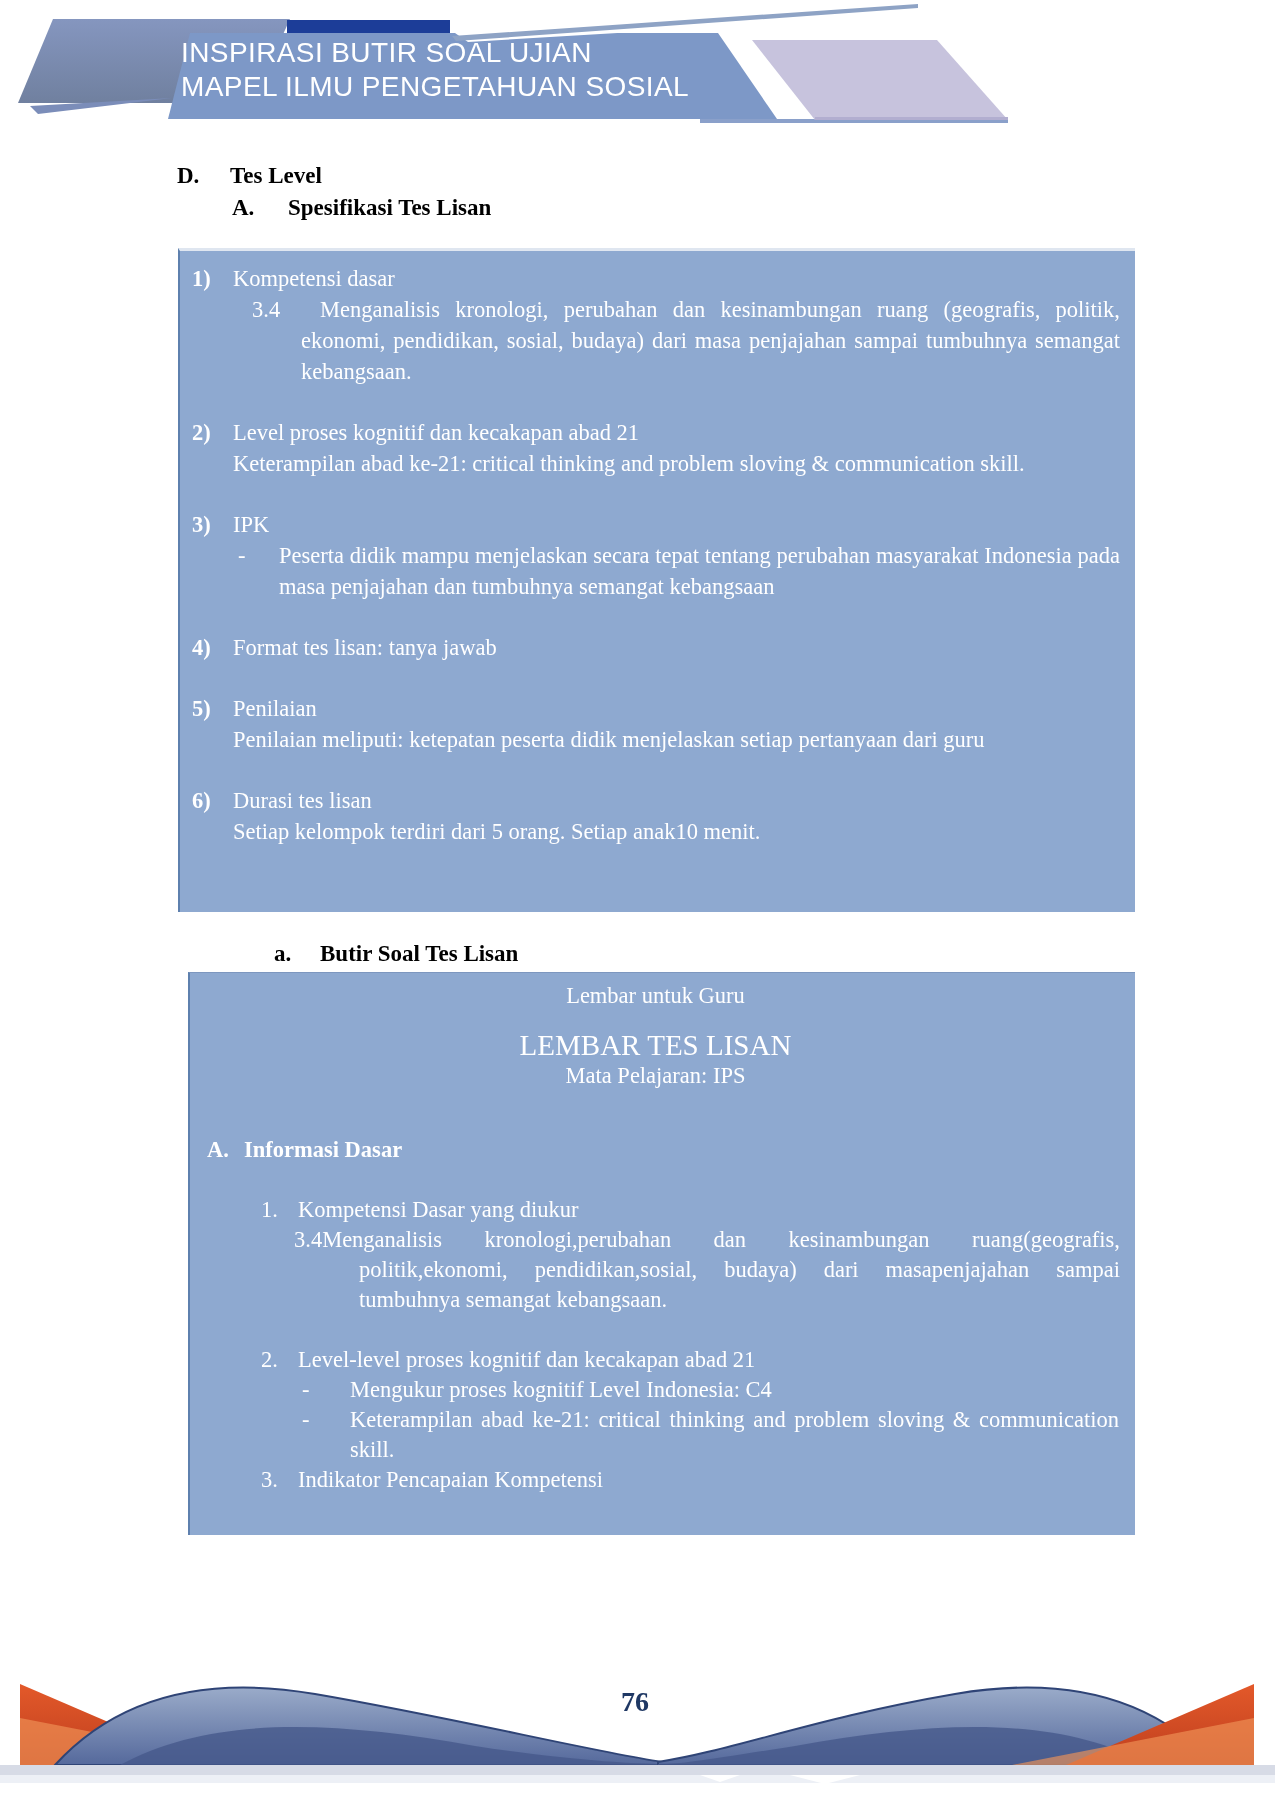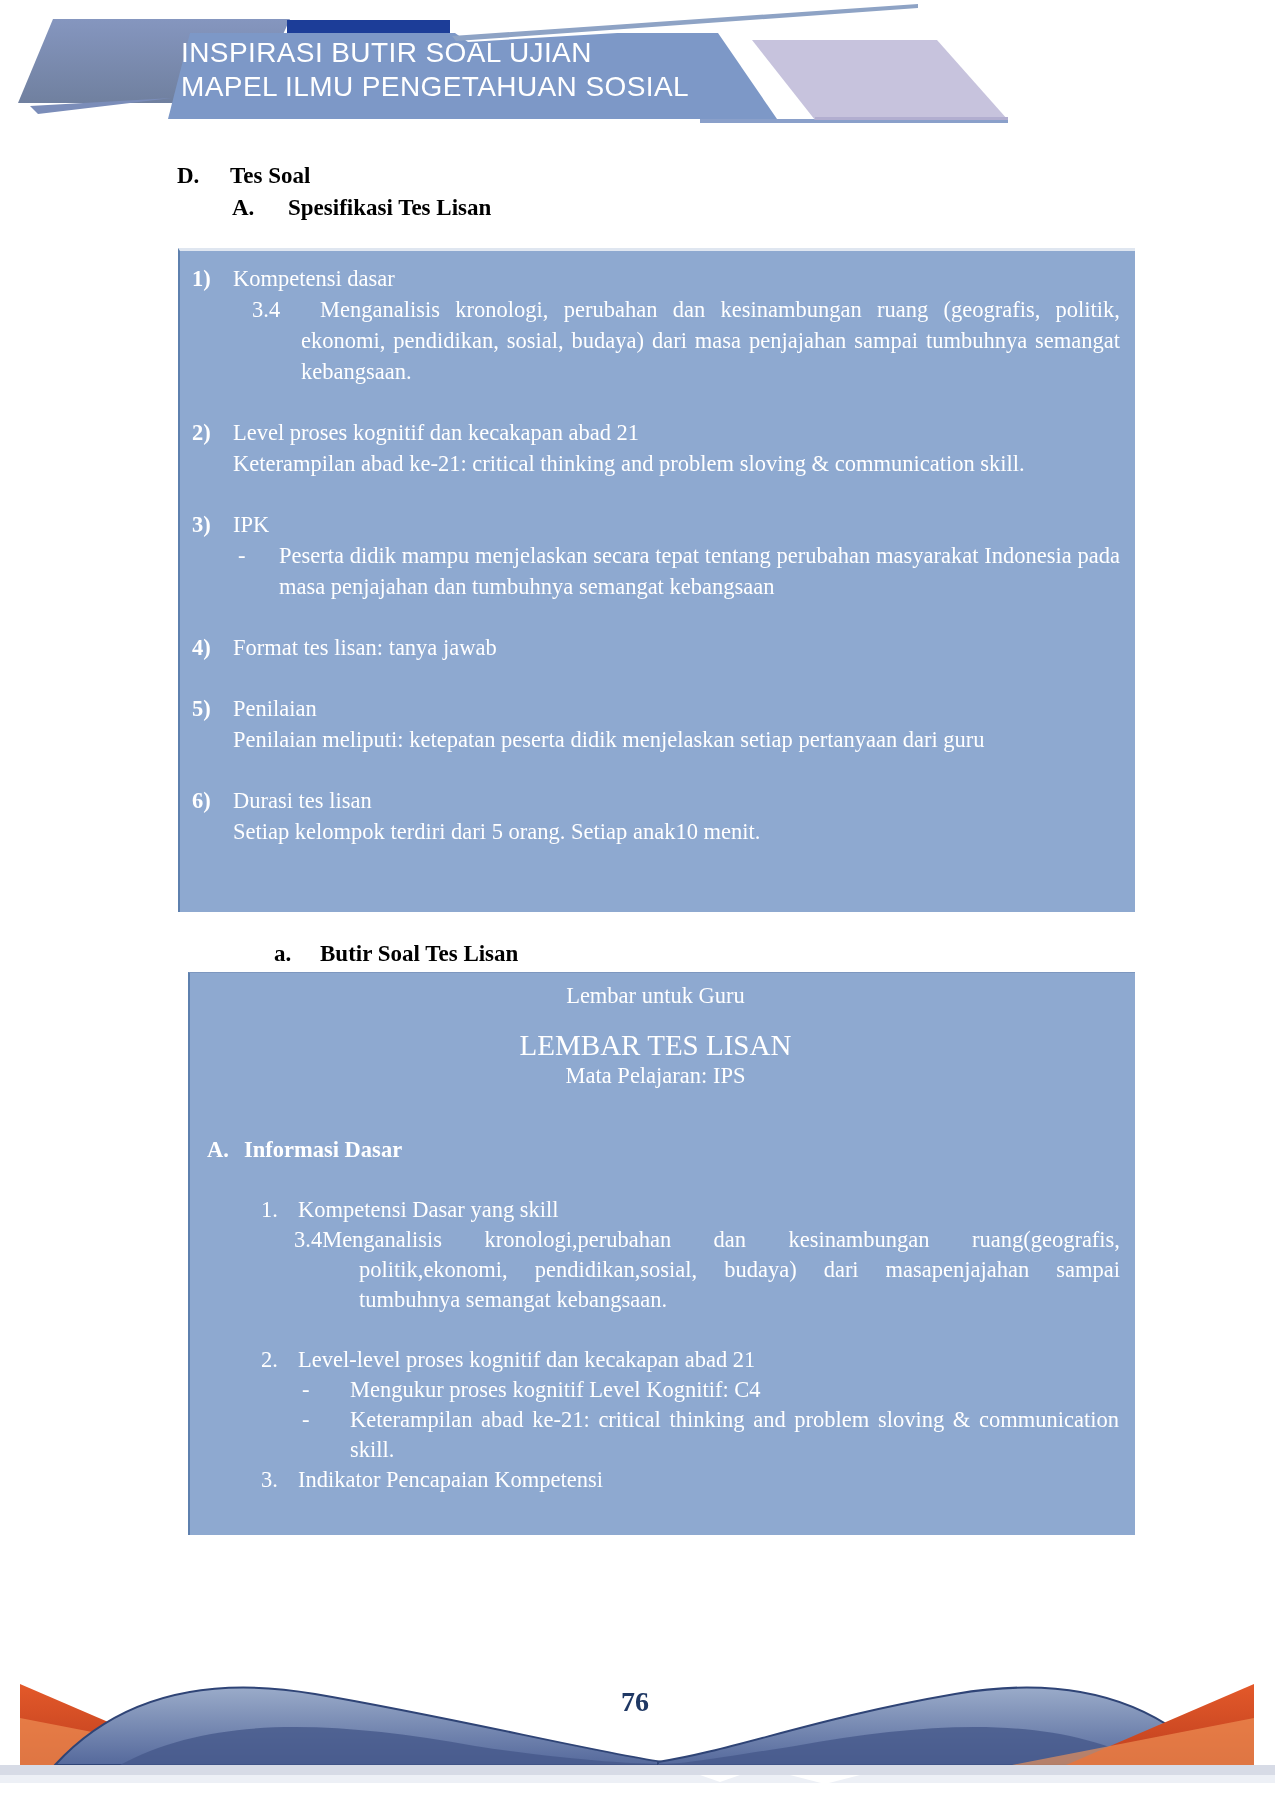--- a/index.html
+++ b/index.html
@@ -76,21 +76,21 @@
   <polygon points="752,40 937,40 1008,120 815,120" fill="#c7c3dd"></polygon>
   <polygon points="815,117 1008,117 1008,120 815,120" fill="#b2aed0"></polygon>
 </svg>
 <div class="banner-text">
   <div>INSPIRASI BUTIR SOAL UJIAN</div>
   <div>MAPEL ILMU PENGETAHUAN SOSIAL</div>
 </div>
 
 <div class="h-row" id="hd">
   <span class="hn">D.</span>
-  <span>Tes Soal</span>
+  <span>Tes Level</span>
 </div>
 <div class="h-row" id="ha">
   <span class="hn">A.</span>
   <span>Spesifikasi Tes Lisan</span>
 </div>
 
 <div class="bluebox" id="box1">
 
   <div class="item1">
     <div class="row">
@@ -158,33 +158,33 @@
   <div class="gsub">Mata Pelajaran: IPS</div>
 
   <div class="gsection">
     <span class="gn">A.</span>
     <span>Informasi Dasar</span>
   </div>
 
   <div class="gitem">
     <div class="row2">
       <span class="n2">1.</span>
-      <span>Kompetensi Dasar yang skill</span>
+      <span>Kompetensi Dasar yang diukur</span>
     </div>
     <p class="sub2">3.4Menganalisis kronologi,perubahan dan kesinambungan ruang(geografis, politik,ekonomi, pendidikan,sosial, budaya)  dari masapenjajahan sampai tumbuhnya semangat kebangsaan.</p>
   </div>
 
   <div class="gitem">
     <div class="row2">
       <span class="n2">2.</span>
       <span>Level-level proses kognitif dan  kecakapan abad 21</span>
     </div>
     <div class="dash2">
       <span class="dn2">-</span>
-      <p class="dt2">Mengukur proses kognitif Level Kognitif: C4</p>
+      <p class="dt2">Mengukur proses kognitif Level Indonesia: C4</p>
     </div>
     <div class="dash2">
       <span class="dn2">-</span>
       <p class="dt2">Keterampilan abad ke-21: critical thinking and problem sloving &amp; communication skill.</p>
     </div>
   </div>
 
   <div class="gitem" id="gitem-last">
     <div class="row2">
       <span class="n2">3.</span>

